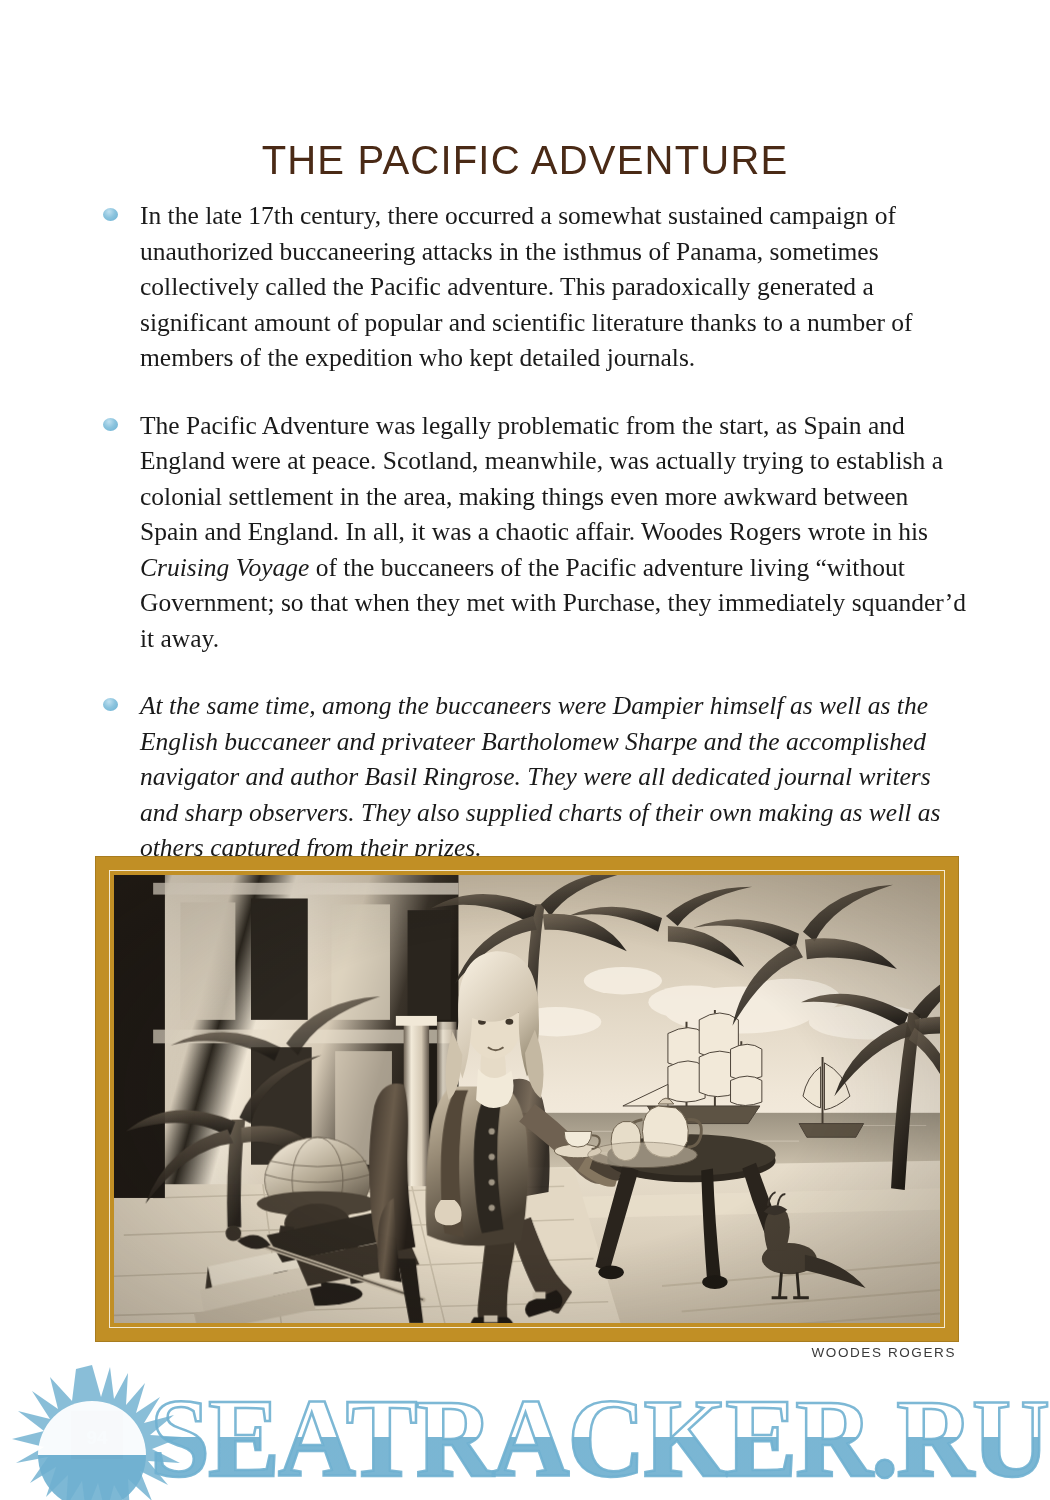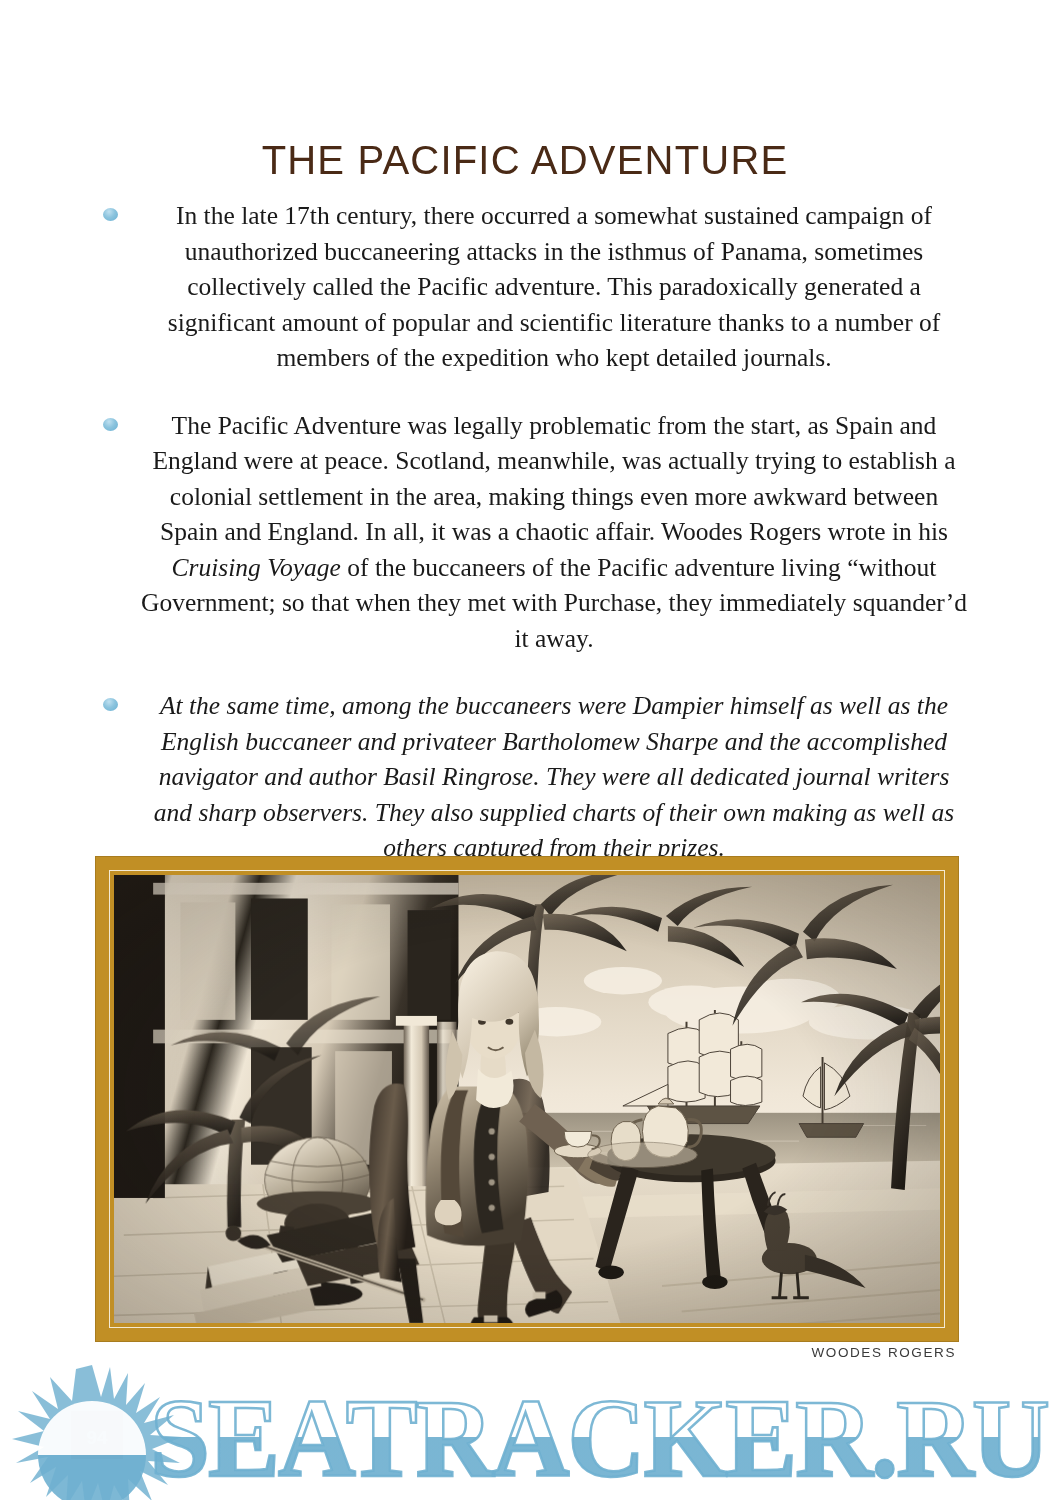--- a/index.html
+++ b/index.html
@@ -39,21 +39,21 @@
     left:5px; top:10px;
     width:15px; height:13px;
     border-radius:50%;
     background:radial-gradient(ellipse at 40% 28%, #bfe0f0 0%, #8cc4de 45%, #6ab0d2 100%);
   }
   .bullet-text {
     font-family:"Liberation Serif", serif;
     font-size:25.5px;
     line-height:35.5px;
     color:#1a1a1a;
-    text-align:center;
+    text-align:left;
   }
   .bullet-text i { font-style:italic; }
 
   
   .figure-wrap {
     position:absolute;
     left:96px; top:857px;
     width:862px; height:484px;padding-left:28px;
   }
   .figure-frame {

